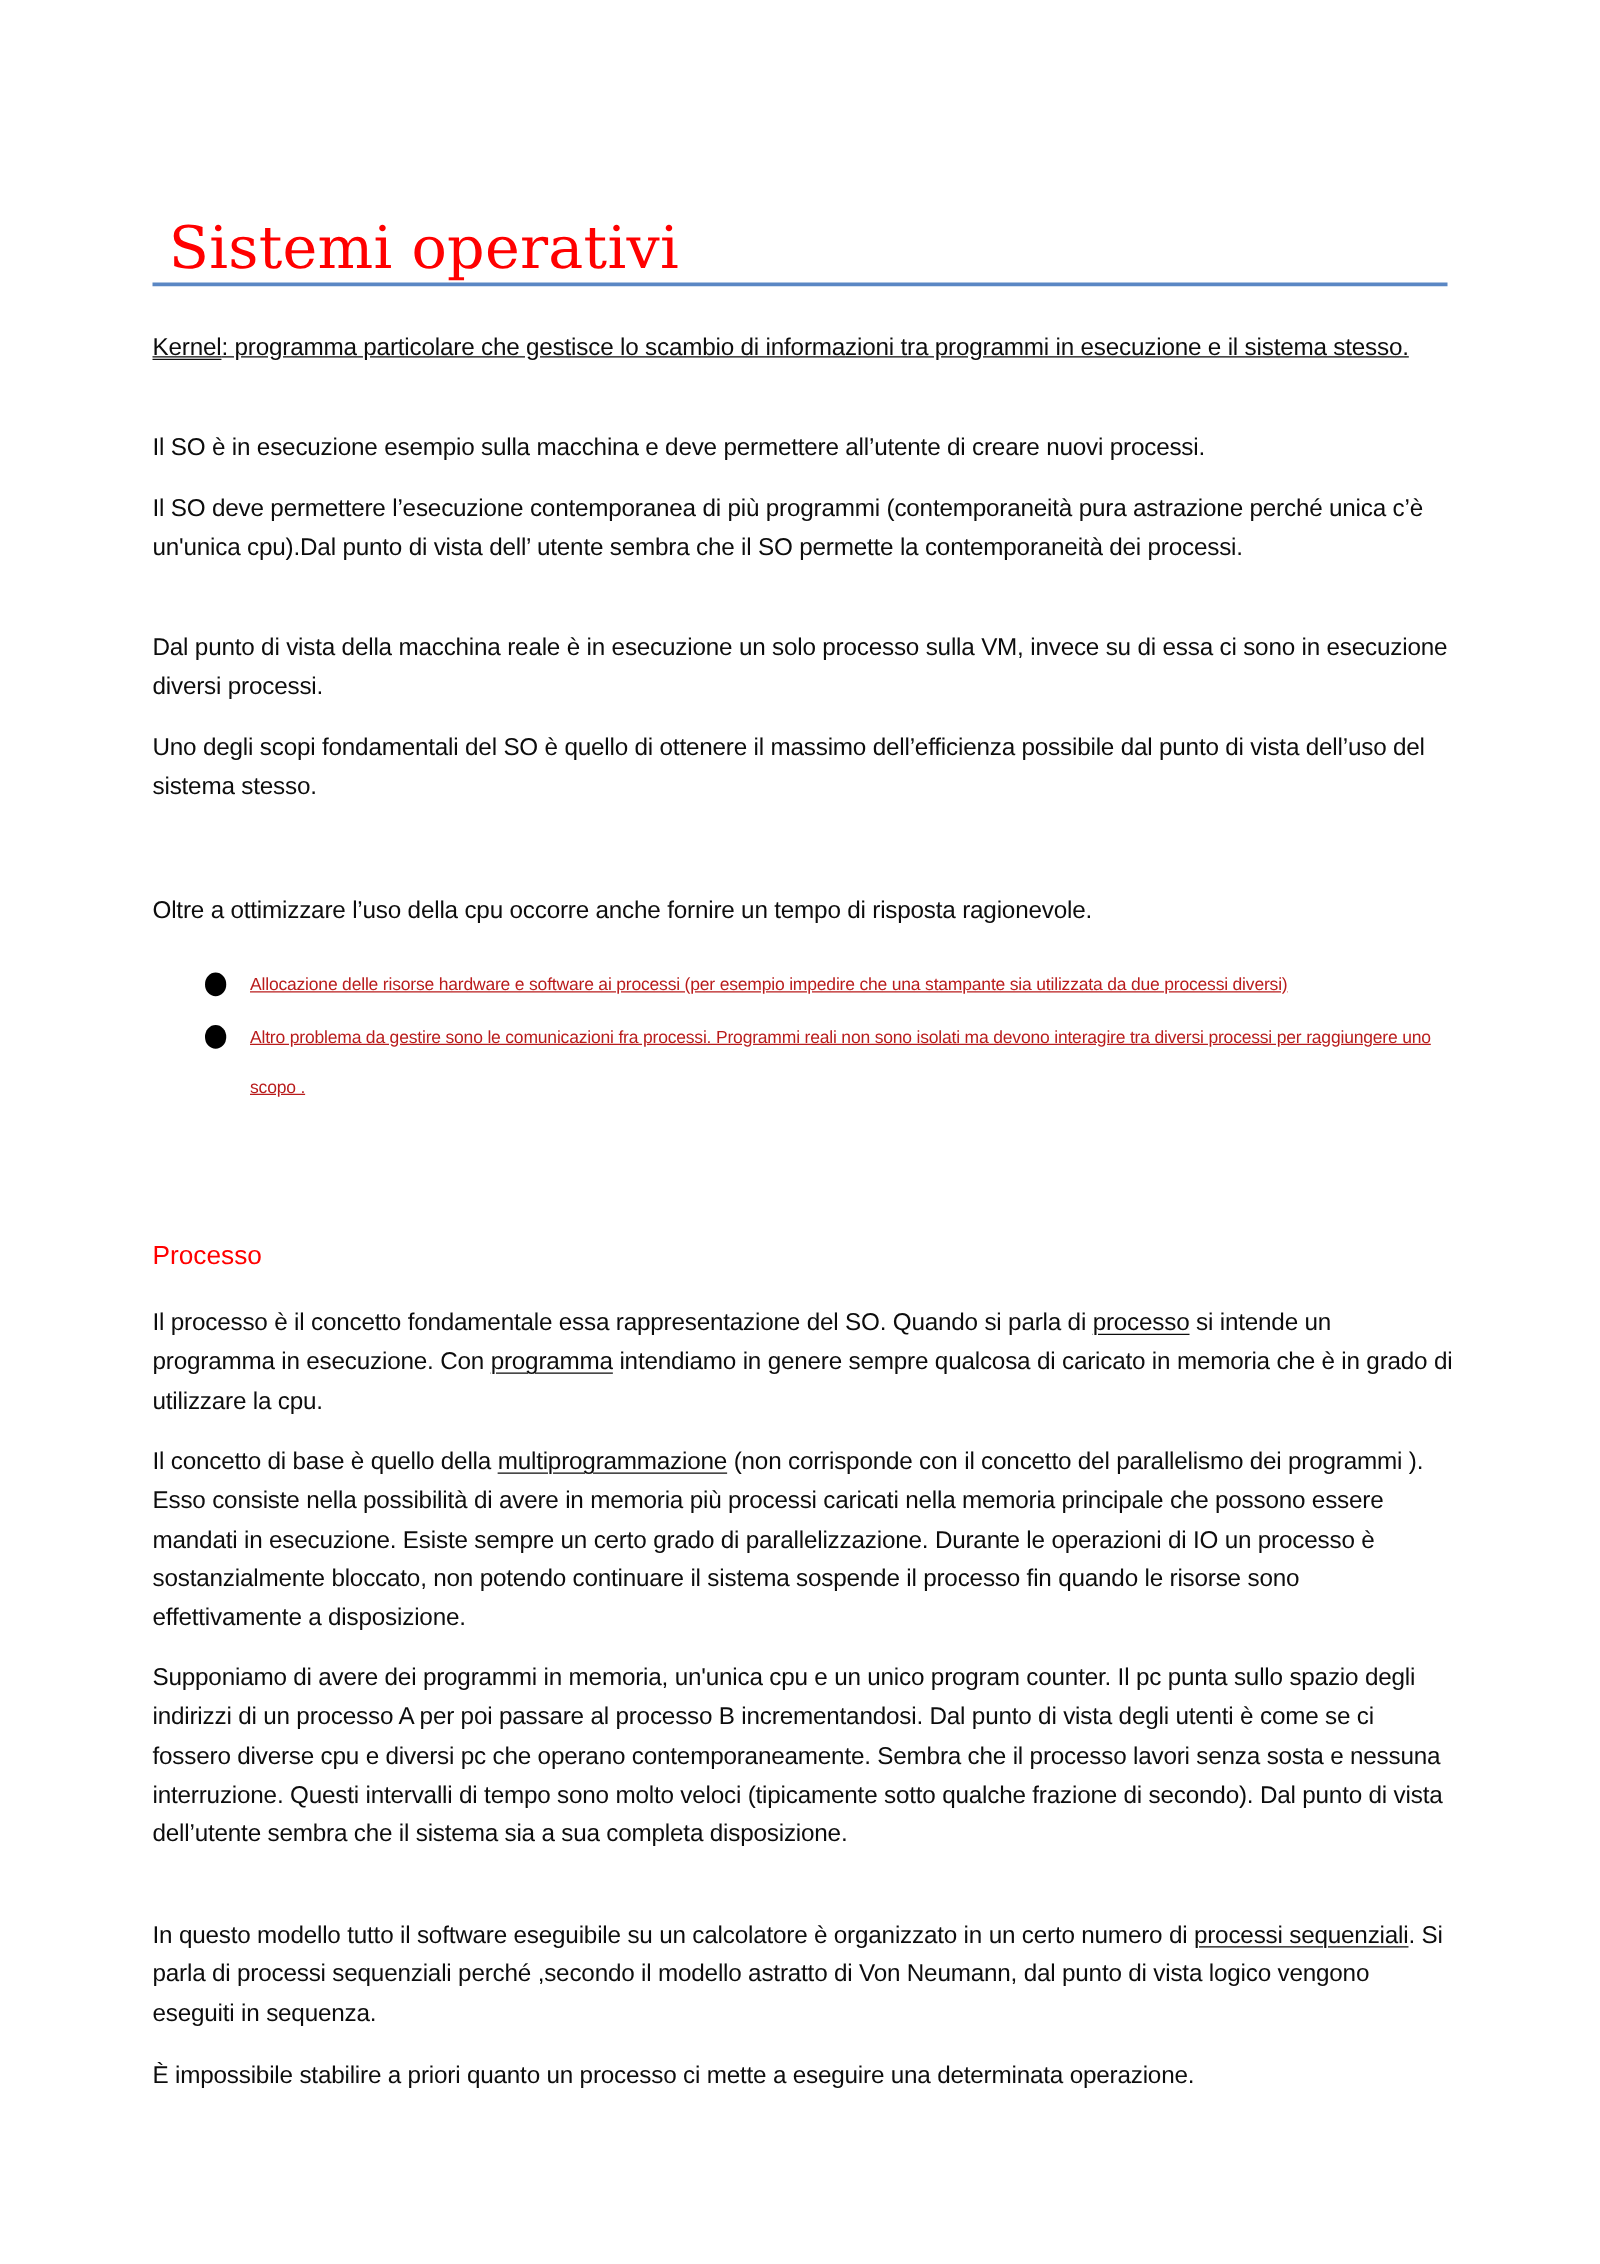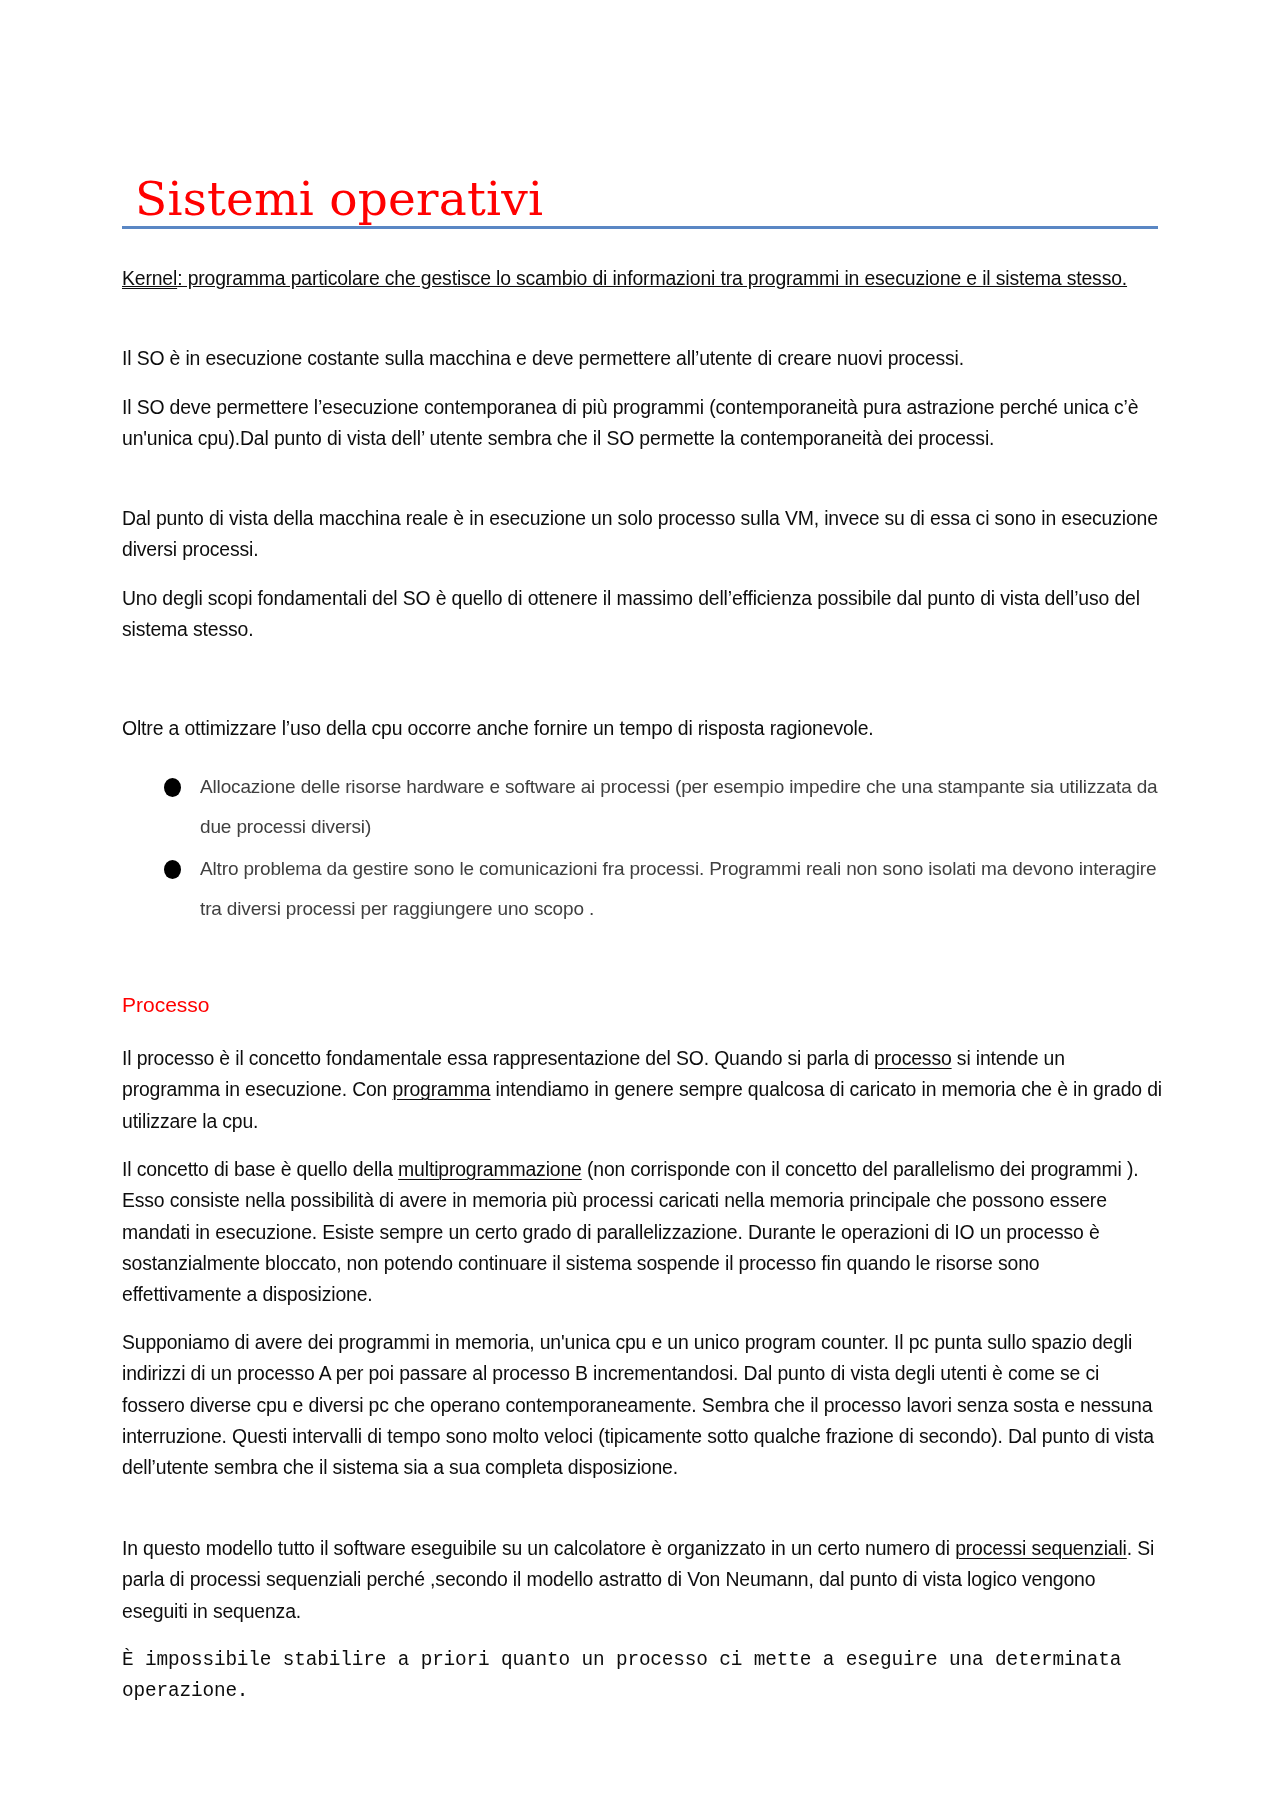--- a/index.html
+++ b/index.html
@@ -61,25 +61,26 @@
       position: absolute;
       left: 0;
       width: 1040px;
       margin: 0;
       padding: 0;
       list-style: none;
     }
     .bullet-item {
       position: relative;
       padding-left: 78px;
-      font-size: 19px;
+      font-size: 14px;
       line-height: 40px;
-      color: #404040;
+      color: #b91c1c;
       letter-spacing: -0.15px;
       margin-bottom: 2px;
+      text-decoration: underline;
     }
     .bullet-dot {
       position: absolute;
       left: 42px;
       top: 11px;
       width: 17px;
       height: 19px;
       border-radius: 50%;
       background: #000000;
     }
@@ -97,21 +98,21 @@
 </head>
 <body>
 
 <div class="page">
 
   <h1 class="title">Sistemi operativi</h1>
   <div class="title-rule"></div>
 
   <p class="p" style="top:263px;text-decoration:underline;"><span class="u">Kernel</span><span>: programma particolare che gestisce lo scambio di informazioni tra programmi in esecuzione e il sistema stesso.</span></p>
 
-  <p class="p" style="top:343px;">Il SO è in esecuzione costante sulla macchina e deve permettere all’utente di creare nuovi processi.</p>
+  <p class="p" style="top:343px;">Il SO è in esecuzione esempio sulla macchina e deve permettere all’utente di creare nuovi processi.</p>
 
   <p class="p" style="top:392px;">Il SO deve permettere l’esecuzione contemporanea di più programmi (contemporaneità pura astrazione perché unica c’è un'unica cpu).Dal punto di vista dell’ utente sembra che il SO permette la contemporaneità dei processi.</p>
 
   <p class="p" style="top:503px;">Dal punto di vista della macchina reale è in esecuzione un solo processo sulla VM, invece su di essa ci sono in esecuzione diversi processi.</p>
 
   <p class="p" style="top:583px;">Uno degli scopi fondamentali del SO è quello di ottenere il massimo dell’efficienza possibile dal punto di vista dell’uso del sistema stesso.</p>
 
   <p class="p" style="top:713px;">Oltre a ottimizzare l’uso della cpu occorre anche fornire un tempo di risposta ragionevole.</p>
 
   <ul class="bullets" style="top:767px;">
@@ -128,15 +129,15 @@
   <h2 class="h2">Processo</h2>
 
   <p class="p" style="top:1043px;"><span>Il processo è il concetto fondamentale essa rappresentazione del SO. Quando si parla di </span><span class="u">processo</span><span> si intende un programma in esecuzione. Con </span><span class="u">programma</span><span> intendiamo in genere sempre qualcosa di caricato in memoria che è in grado di utilizzare la cpu.</span></p>
 
   <p class="p" style="top:1154px;"><span> Il concetto di base è quello della </span><span class="u">multiprogrammazione</span><span>  (non corrisponde con il concetto del parallelismo dei programmi ). Esso consiste nella possibilità di avere in memoria più processi caricati nella memoria principale che possono essere mandati in esecuzione. Esiste sempre un certo grado di parallelizzazione. Durante le operazioni di IO un processo è sostanzialmente bloccato, non potendo continuare il sistema sospende il processo fin quando le risorse sono effettivamente a disposizione.</span></p>
 
   <p class="p" style="top:1327px;">Supponiamo di avere dei programmi in memoria, un'unica cpu e un unico program counter.  Il pc punta sullo spazio degli indirizzi di un processo A per poi passare al processo B incrementandosi. Dal punto di vista degli utenti è come se ci fossero diverse cpu e diversi pc che operano contemporaneamente. Sembra che il processo lavori senza sosta e nessuna interruzione. Questi intervalli di tempo sono molto veloci (tipicamente sotto qualche frazione di secondo). Dal punto di vista dell’utente sembra che il sistema sia a sua completa disposizione.</p>
 
   <p class="p" style="top:1533px;"><span>In questo modello tutto il software eseguibile su un calcolatore è organizzato in un certo numero di </span><span class="u">processi sequenziali</span><span>. Si parla di processi sequenziali perché ,secondo il modello astratto di Von Neumann, dal punto di vista logico vengono eseguiti in sequenza.</span></p>
 
-  <p class="p" style="top:1645px;font-family:Liberation Mono, monospace;">È impossibile stabilire a priori quanto un processo ci mette a eseguire una determinata operazione.</p>
+  <p class="p" style="top:1645px;">È impossibile stabilire a priori quanto un processo ci mette a eseguire una determinata operazione.</p>
 
 </div>
 
 </body></html>

